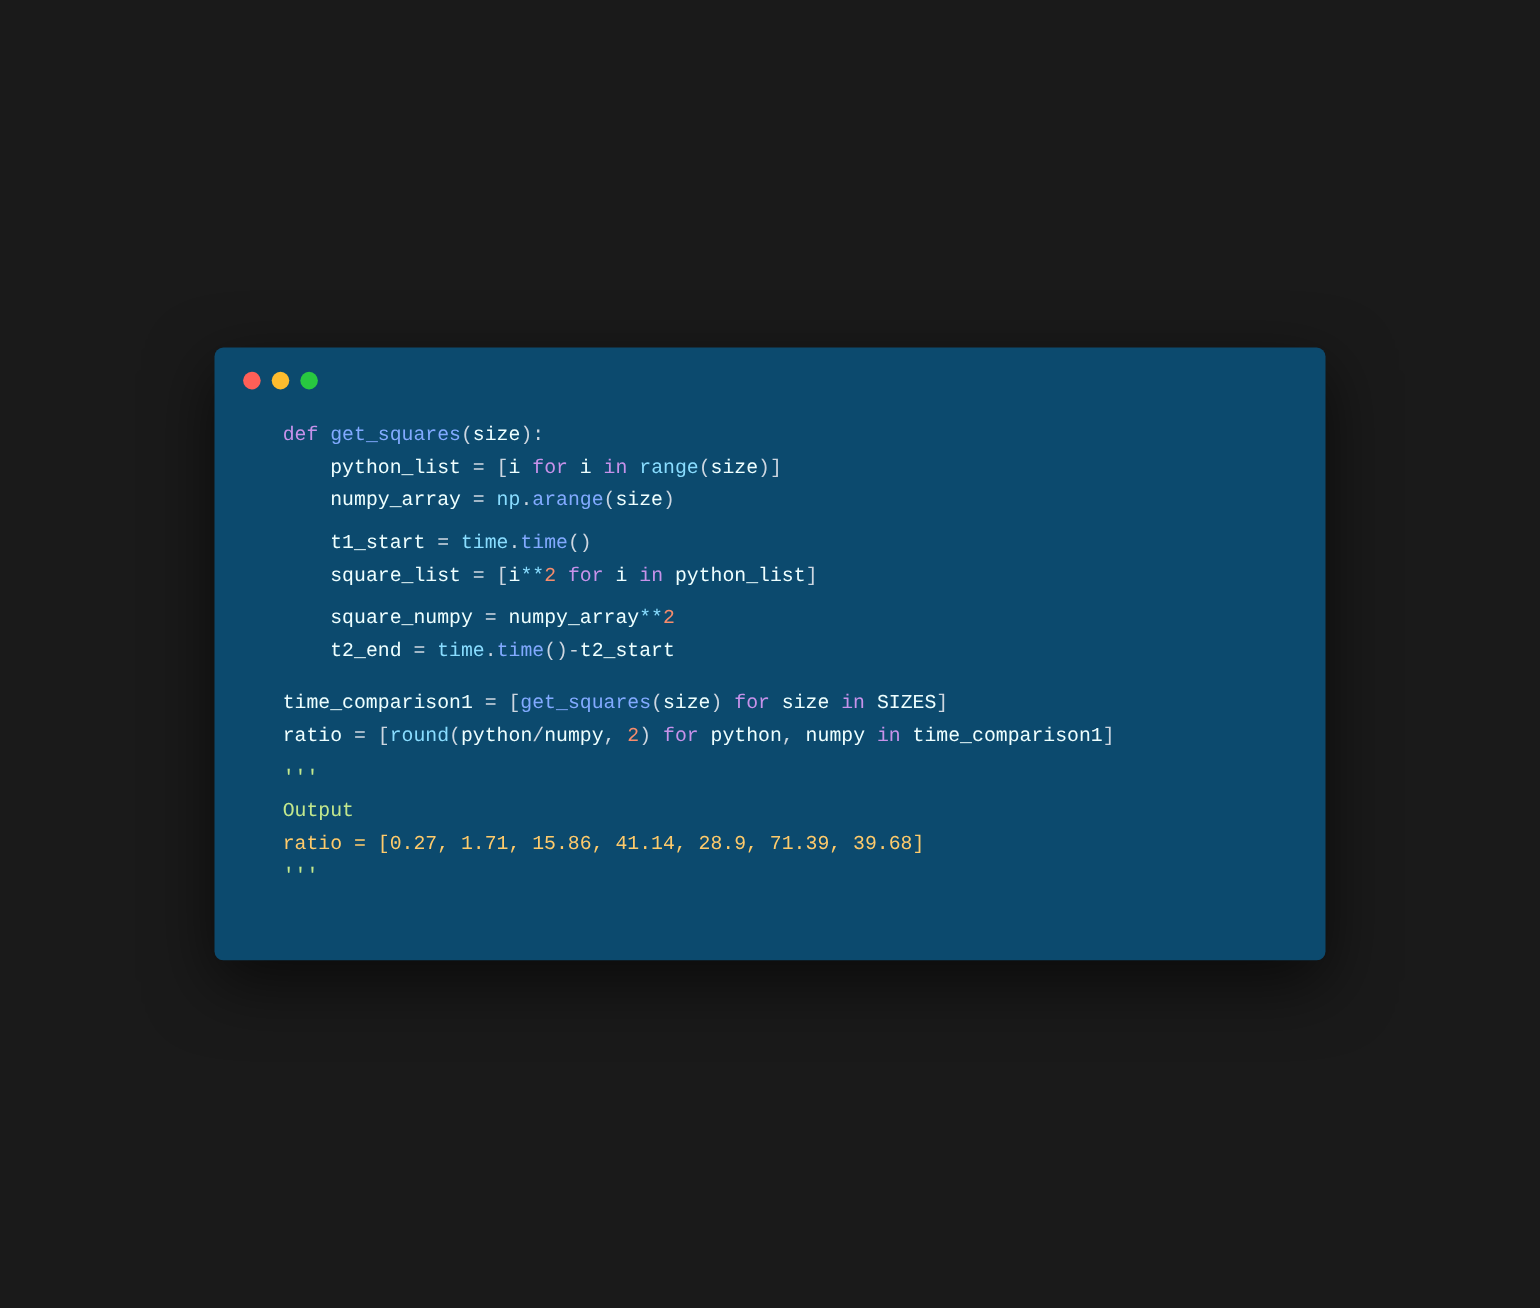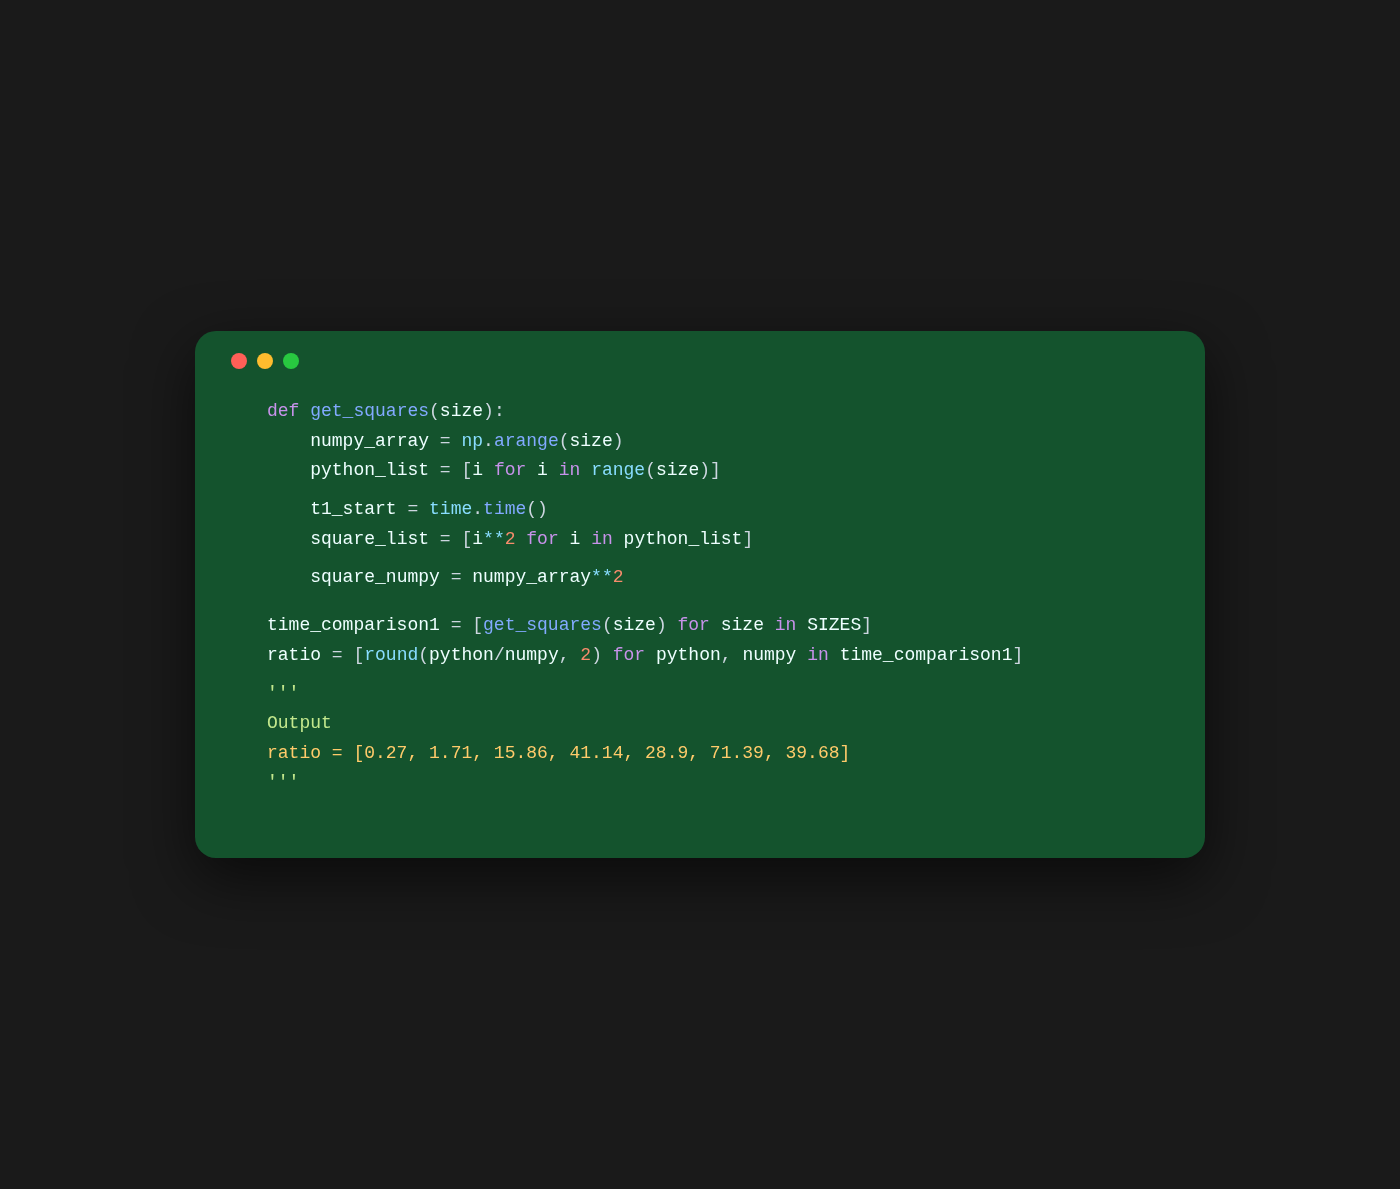--- a/index.html
+++ b/index.html
@@ -13,23 +13,23 @@
       height: 1189px;
       background-color: #1a1a1a;
       display: flex;
       align-items: center;
       justify-content: center;
       font-family: 'Courier New', Courier, monospace;
     }
 
     .window {
       width: 1010px;
-      background-color: #14532d;
-      border-radius: 21px;
-      padding: 0 0 50px 12px;
+      background-color: #0c4a6e;
+      border-radius: 8px;
+      padding: 0 0 50px 2px;
       box-shadow: 0 20px 60px rgba(0,0,0,0.6);
     }
 
     .titlebar {
       display: flex;
       align-items: center;
       padding: 22px 24px 18px 24px;
       gap: 10px;
     }
 
@@ -74,36 +74,37 @@
 <div class="window">
   <div class="titlebar">
     <div class="dot dot-red"></div>
     <div class="dot dot-yellow"></div>
     <div class="dot dot-green"></div>
   </div>
   <div class="code-area">
 
     <span class="code-line"><span class="kw">def</span> <span class="fn">get_squares</span><span class="plain">(</span><span class="var">size</span><span class="plain">):</span></span>
 
+    <span class="code-line">    <span class="var">python_list</span> <span class="plain">= [</span><span class="var">i</span> <span class="kw">for</span> <span class="var">i</span> <span class="kw">in</span> <span class="bi">range</span><span class="plain">(</span><span class="var">size</span><span class="plain">)]</span></span>
+
     <span class="code-line">    <span class="var">numpy_array</span> <span class="plain">= </span><span class="bi">np</span><span class="plain">.</span><span class="fn">arange</span><span class="plain">(</span><span class="var">size</span><span class="plain">)</span></span>
-
-    <span class="code-line">    <span class="var">python_list</span> <span class="plain">= [</span><span class="var">i</span> <span class="kw">for</span> <span class="var">i</span> <span class="kw">in</span> <span class="bi">range</span><span class="plain">(</span><span class="var">size</span><span class="plain">)]</span></span>
 
     <span class="code-line blank"> </span>
 
     <span class="code-line">    <span class="var">t1_start</span> <span class="plain">= </span><span class="bi">time</span><span class="plain">.</span><span class="fn">time</span><span class="plain">()</span></span>
 
     <span class="code-line">    <span class="var">square_list</span> <span class="plain">= [</span><span class="var">i</span><span class="op">**</span><span class="num">2</span> <span class="kw">for</span> <span class="var">i</span> <span class="kw">in</span> <span class="var">python_list</span><span class="plain">]</span></span>
 
 
     <span class="code-line blank"> </span>
 
 
     <span class="code-line">    <span class="var">square_numpy</span> <span class="plain">= </span><span class="var">numpy_array</span><span class="op">**</span><span class="num">2</span></span>
 
+    <span class="code-line">    <span class="var">t2_end</span> <span class="plain">= </span><span class="bi">time</span><span class="plain">.</span><span class="fn">time</span><span class="plain">()-</span><span class="var">t2_start</span></span>
 
     <span class="code-line blank"> </span>
 
 
     <span class="code-line blank"> </span>
 
     <span class="code-line"><span class="var">time_comparison1</span> <span class="plain">= [</span><span class="fn">get_squares</span><span class="plain">(</span><span class="var">size</span><span class="plain">) </span><span class="kw">for</span> <span class="var">size</span> <span class="kw">in</span> <span class="var">SIZES</span><span class="plain">]</span></span>
 
     <span class="code-line"><span class="var">ratio</span> <span class="plain">= [</span><span class="bi">round</span><span class="plain">(</span><span class="var">python</span><span class="plain">/</span><span class="var">numpy</span><span class="plain">, </span><span class="num">2</span><span class="plain">) </span><span class="kw">for</span> <span class="var">python</span><span class="plain">, </span><span class="var">numpy</span> <span class="kw">in</span> <span class="var">time_comparison1</span><span class="plain">]</span></span>
 

